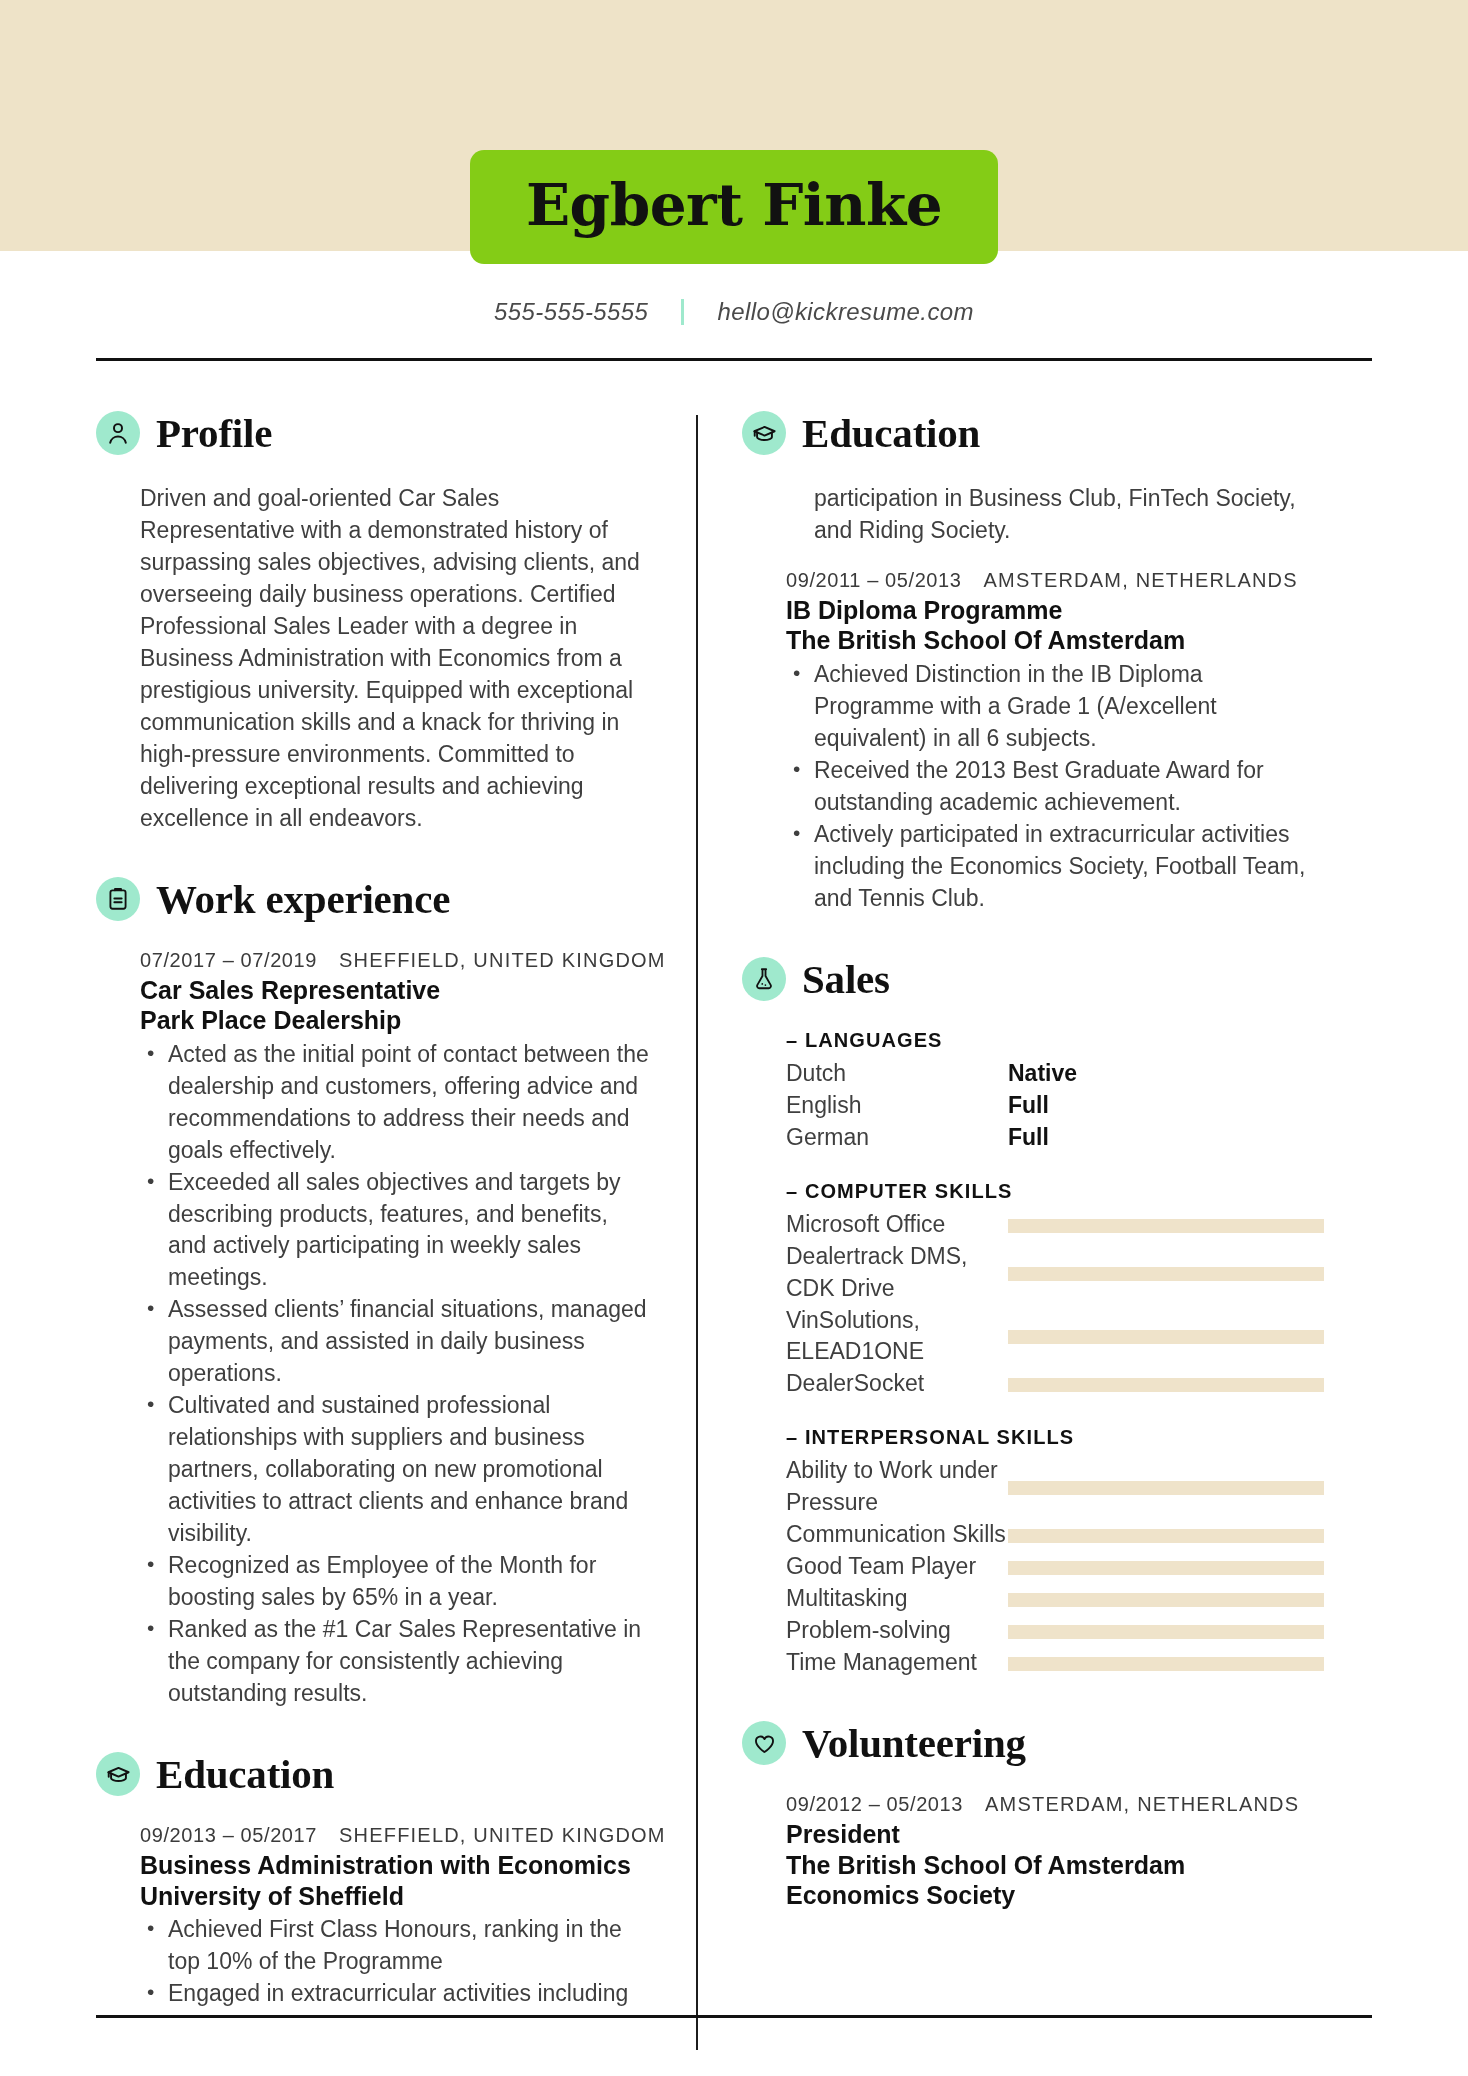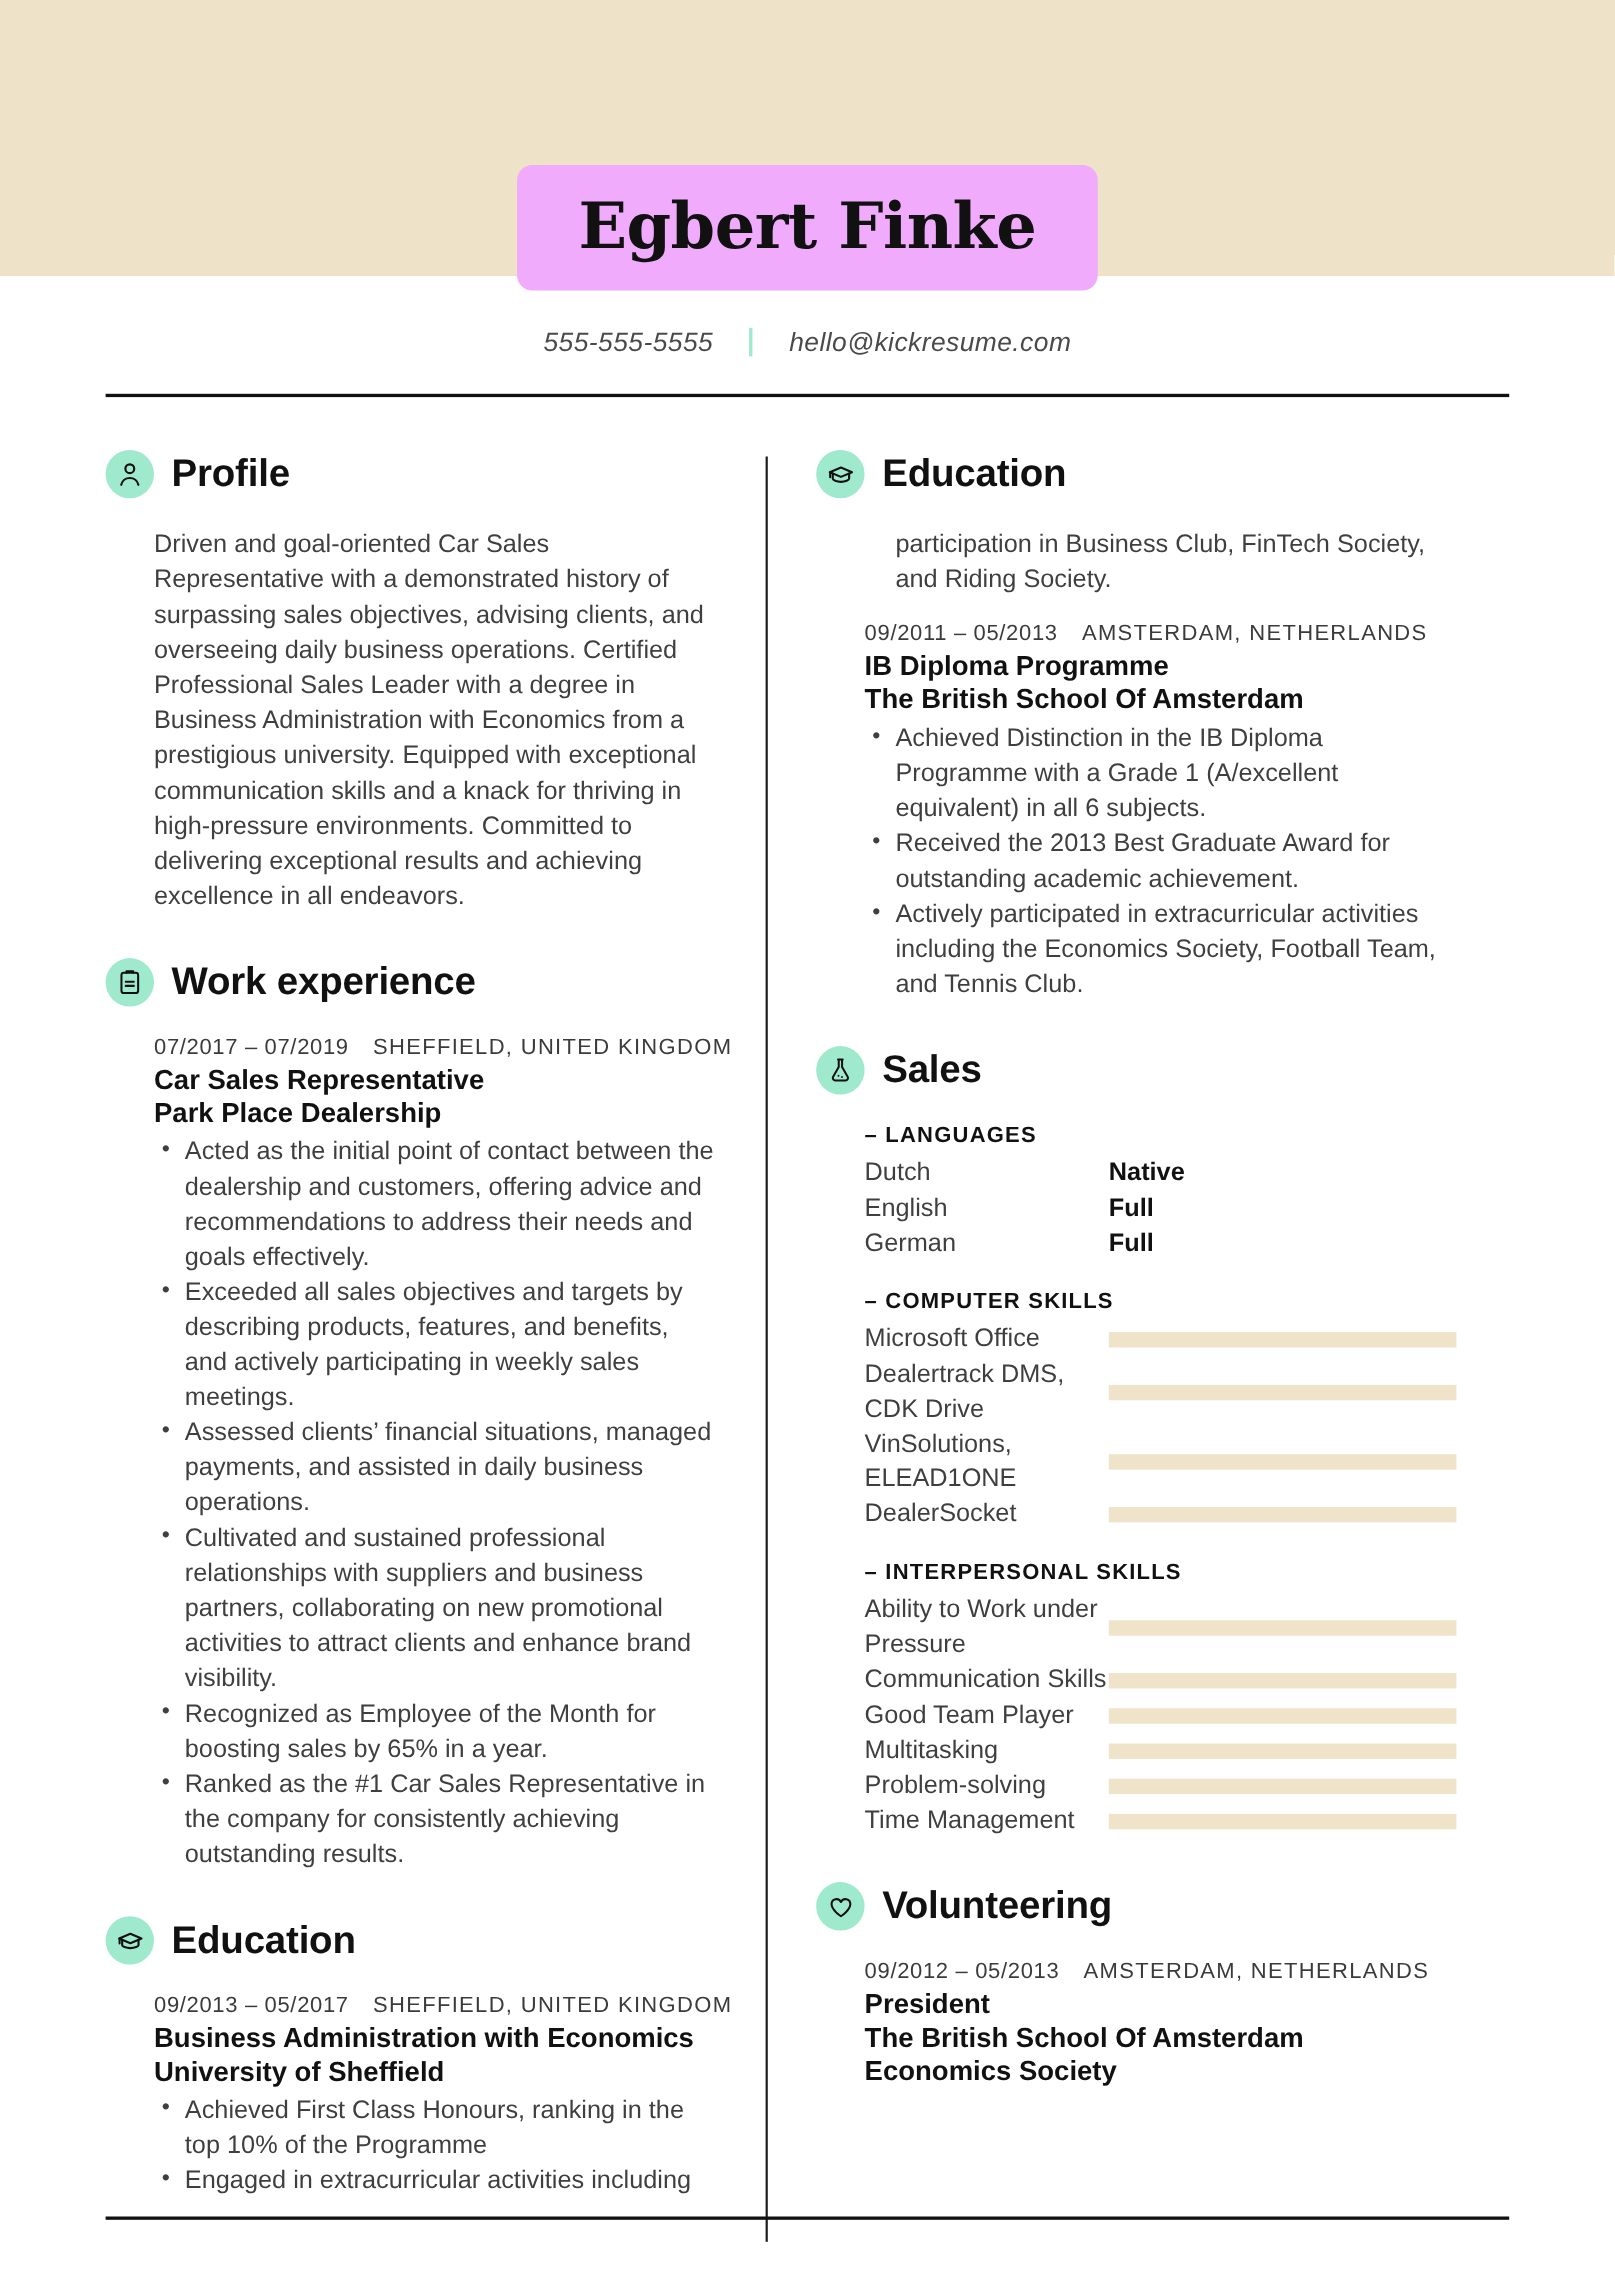--- a/index.html
+++ b/index.html
@@ -28,21 +28,21 @@
   }
 
   .header-inner {
     position: relative;
     padding-top: 150px;
     text-align: center;
   }
 
   .name-plate {
     display: inline-block;
-    background: #f0abfc;
+    background: #84cc16;
     border-radius: 14px;
     padding: 26px 56px 30px 56px;
   }
 
   .name-plate .name {
     font-family: "DejaVu Serif", serif;
     font-weight: bold;
     font-size: 58px;
     line-height: 1.0;
     color: #111111;
@@ -119,23 +119,23 @@
     border-radius: 50%;
     background: #9fe9cd;
     display: flex;
     align-items: center;
     justify-content: center;
     flex: 0 0 44px;
   }
   .sec-icon svg { display: block; }
 
   .section-title {
-    font-family: Liberation Sans, sans-serif;
+    font-family: Liberation Serif, serif;
     font-weight: bold;
-    font-size: 35px;
+    font-size: 41px;
     color: #111111;
     letter-spacing: -0.2px;
   }
 
   
   .body-pad { padding-left: 44px; }
 
   .entry { margin-bottom: 26px; }
   .entry:last-child { margin-bottom: 0; }
 

